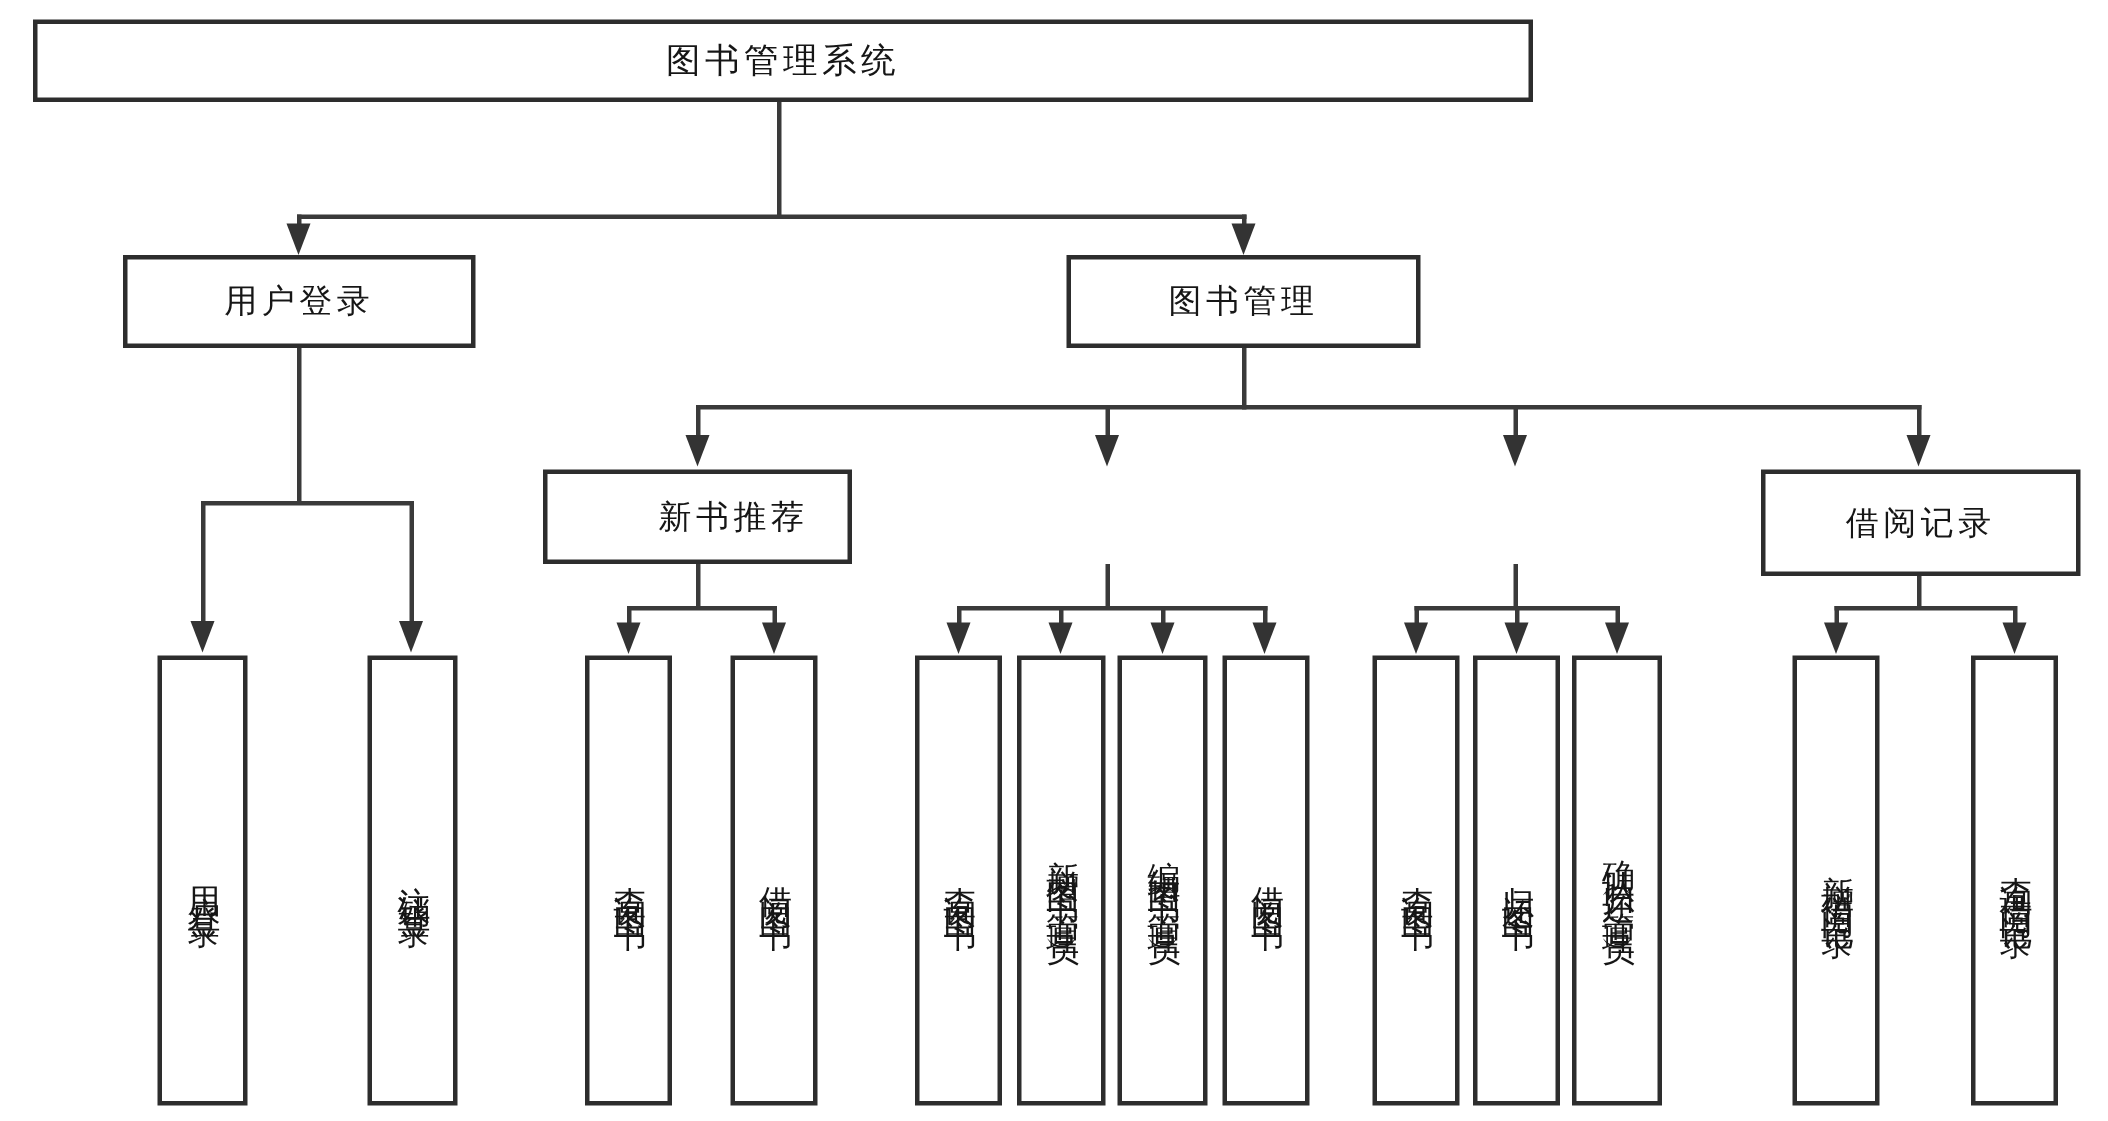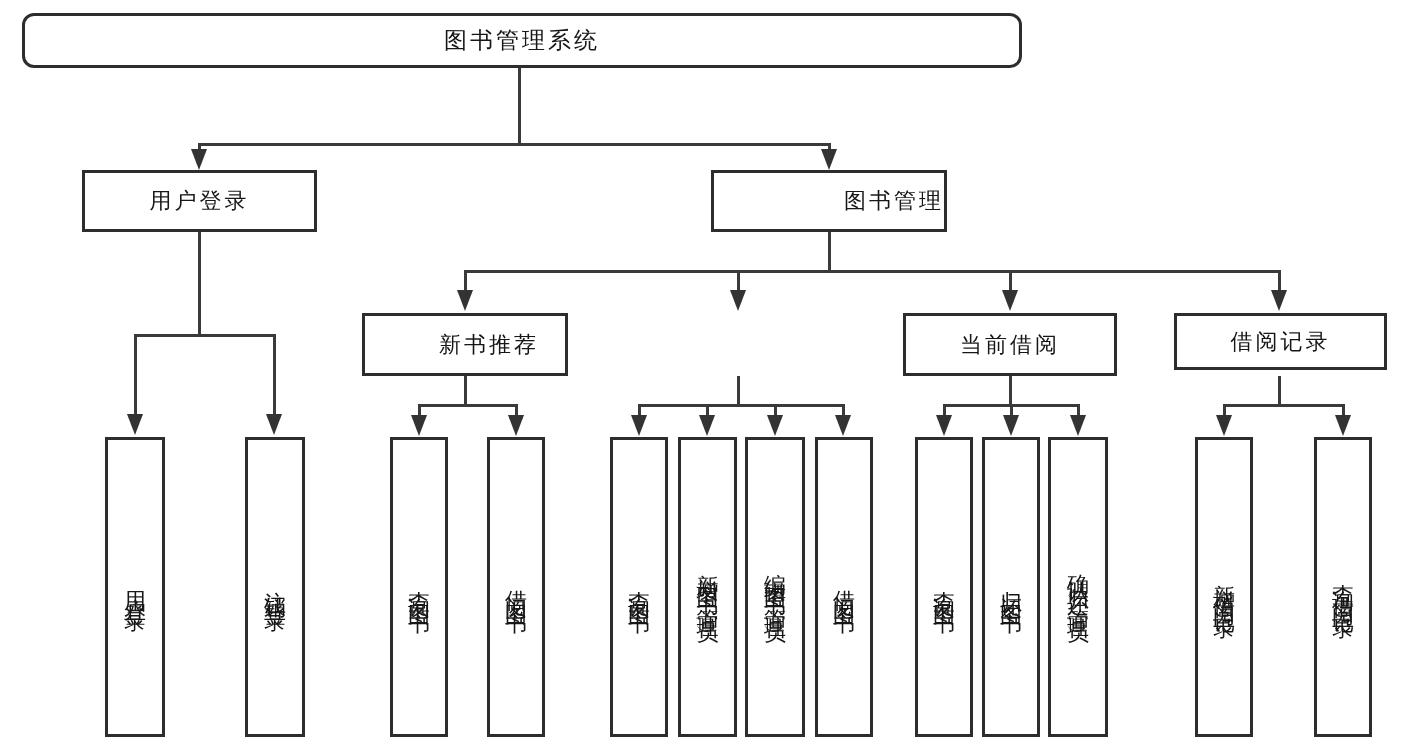--- a/index.html
+++ b/index.html
@@ -17,21 +17,21 @@
     background:#ffffff;
     display:flex;
     align-items:center;
     justify-content:center;
     font-size:22px;
     letter-spacing:3px;
     color:#161616;
     text-align:center;
     z-index:2;
   }
-  .title-box{font-size:23px;border-radius:12px;}
+  .title-box{font-size:23px;}
   .vbox{
     writing-mode:vertical-rl;
     text-orientation:mixed;
     letter-spacing:7px;
     font-size:22px;
     line-height:1;
   }
   .vline{position:absolute;width:3px;background:#3a3a3a;z-index:1;}
   .hline{position:absolute;height:3px;background:#3a3a3a;z-index:1;}
   .arrowhead{
@@ -63,21 +63,21 @@
   <div class="vline" style="left:518px;top:68px;height:76px;"></div>
   <div class="hline" style="left:198px;top:143px;width:633px;"></div>
   <div class="vline" style="left:198px;top:143px;height:9px;"></div>
   <div class="arrowhead" style="left:191px;top:149px;"></div>
   <div class="vline" style="left:828px;top:143px;height:9px;"></div>
   <div class="arrowhead" style="left:821px;top:149px;"></div>
 
   <div class="box" style="left:82px;top:170px;width:235px;height:62px;">
     <span>用户登录</span>
   </div>
-  <div class="box" style="left:711px;top:170px;width:236px;height:62px;justify-content:flex-end;">
+  <div class="box" style="left:711px;top:170px;width:236px;height:62px;">
     <span>图书管理</span>
   </div>
 
   <div class="vline" style="left:198px;top:232px;height:104px;"></div>
   <div class="hline" style="left:134px;top:334px;width:142px;"></div>
   <div class="vline" style="left:134px;top:334px;height:81px;"></div>
   <div class="arrowhead" style="left:127px;top:414px;"></div>
   <div class="vline" style="left:273px;top:334px;height:81px;"></div>
   <div class="arrowhead" style="left:266px;top:414px;"></div>
 
@@ -88,24 +88,21 @@
   <div class="vline" style="left:737px;top:270px;height:20px;"></div>
   <div class="arrowhead" style="left:730px;top:290px;"></div>
   <div class="vline" style="left:1009px;top:270px;height:20px;"></div>
   <div class="arrowhead" style="left:1002px;top:290px;"></div>
   <div class="vline" style="left:1278px;top:270px;height:20px;"></div>
   <div class="arrowhead" style="left:1271px;top:290px;"></div>
 
   <div class="box" style="left:362px;top:313px;width:206px;height:63px;padding-left:48px;">
     <span>新书推荐</span>
   </div>
-  <div class="box" style="left:903px;top:313px;width:214px;height:63px;">
-    <span>当前借阅</span>
-  </div>
-  <div class="box" style="left:1174px;top:313px;width:213px;height:57px;text-align:right;">
+  <div class="box" style="left:1174px;top:313px;width:213px;height:71px;text-align:right;">
     <span>借阅记录</span>
   </div>
 
   <div class="vline" style="left:464px;top:376px;height:30px;"></div>
   <div class="hline" style="left:418px;top:404px;width:100px;"></div>
   <div class="vline" style="left:418px;top:404px;height:13px;"></div>
   <div class="arrowhead" style="left:411px;top:415px;"></div>
   <div class="vline" style="left:515px;top:404px;height:13px;"></div>
   <div class="arrowhead" style="left:508px;top:415px;"></div>
 

